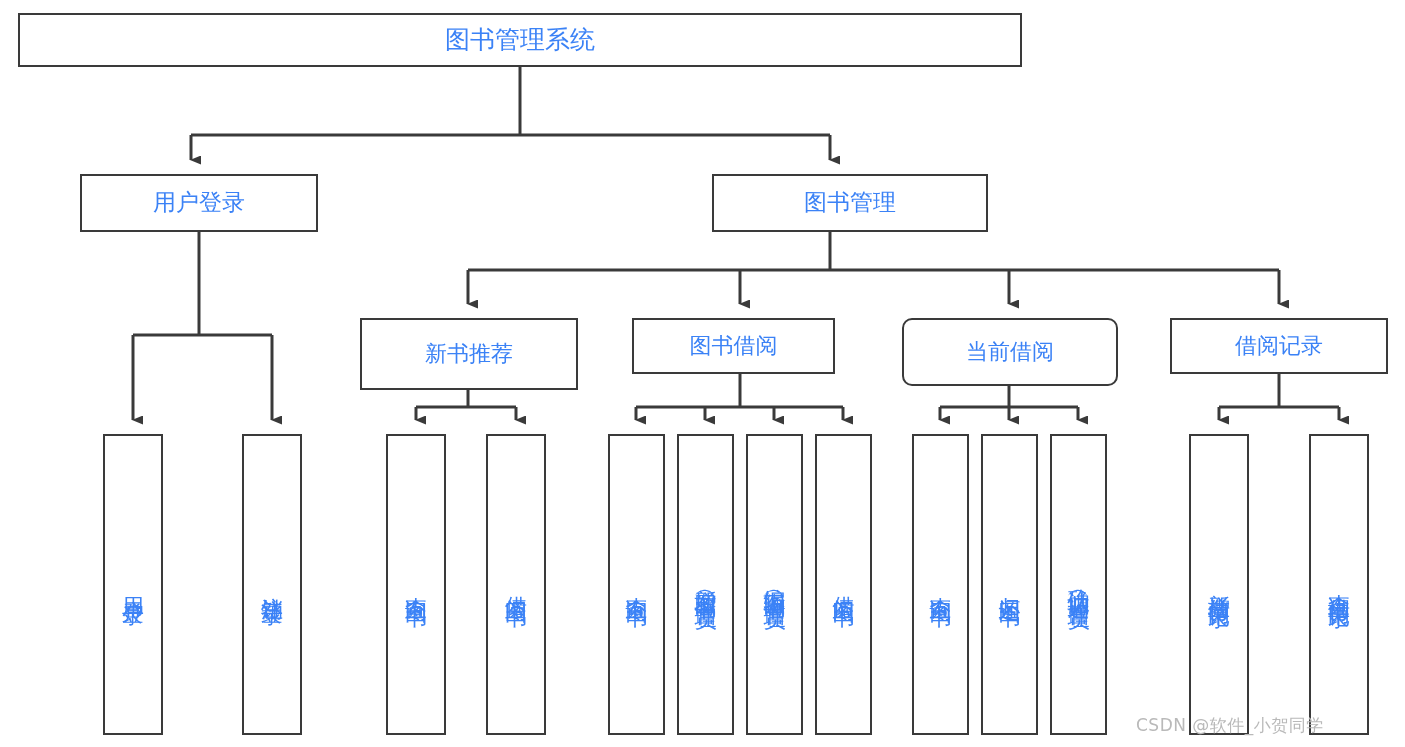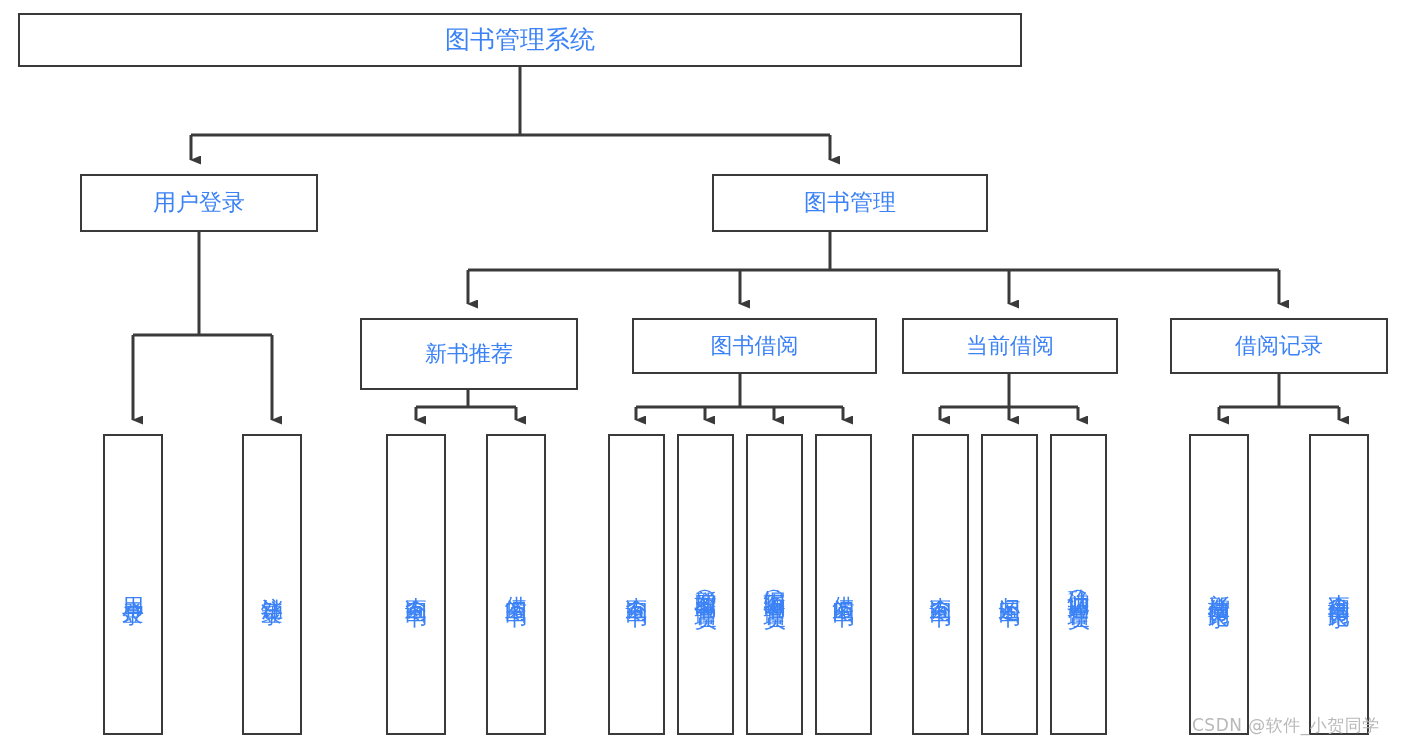--- a/index.html
+++ b/index.html
@@ -136,24 +136,24 @@
   <div class="node level-1" style="left:80px; top:174px; width:238px; height:58px;">
     <span class="node-label">用户登录</span>
   </div>
   <div class="node level-1" style="left:712px; top:174px; width:276px; height:58px;">
     <span class="node-label">图书管理</span>
   </div>
 
   <div class="node level-2" style="left:360px; top:318px; width:218px; height:72px;">
     <span class="node-label">新书推荐</span>
   </div>
-  <div class="node level-2" style="left:632px; top:318px; width:245px; height:56px;">
+  <div class="node level-2" style="left:632px; top:318px; width:203px; height:56px;">
     <span class="node-label">图书借阅</span>
   </div>
-  <div class="node level-2" style="left:902px; top:318px; width:216px; height:56px;">
+  <div class="node level-2" style="left:902px; top:318px; width:216px; height:68px;border-radius:10px;">
     <span class="node-label">当前借阅</span>
   </div>
   <div class="node level-2" style="left:1170px; top:318px; width:218px; height:56px;">
     <span class="node-label">借阅记录</span>
   </div>
 
   <div class="node leaf" style="left:103px; top:434px; width:60px; height:301px;">
     <span class="node-label">用户登录</span>
   </div>
   <div class="node leaf" style="left:242px; top:434px; width:60px; height:301px;">
@@ -190,15 +190,15 @@
     <span class="node-label">确认归还（管理员）</span>
   </div>
 
   <div class="node leaf" style="left:1189px; top:434px; width:60px; height:301px;">
     <span class="node-label">新增借阅记录</span>
   </div>
   <div class="node leaf" style="left:1309px; top:434px; width:60px; height:301px;">
     <span class="node-label">查询借阅记录</span>
   </div>
 
-  <div class="watermark" style="left:1192px; top:714px;">CSDN @软件_小贺同学</div>
+  <div class="watermark" style="left:1136px; top:714px;">CSDN @软件_小贺同学</div>
 
 </div>
 
 </body></html>

